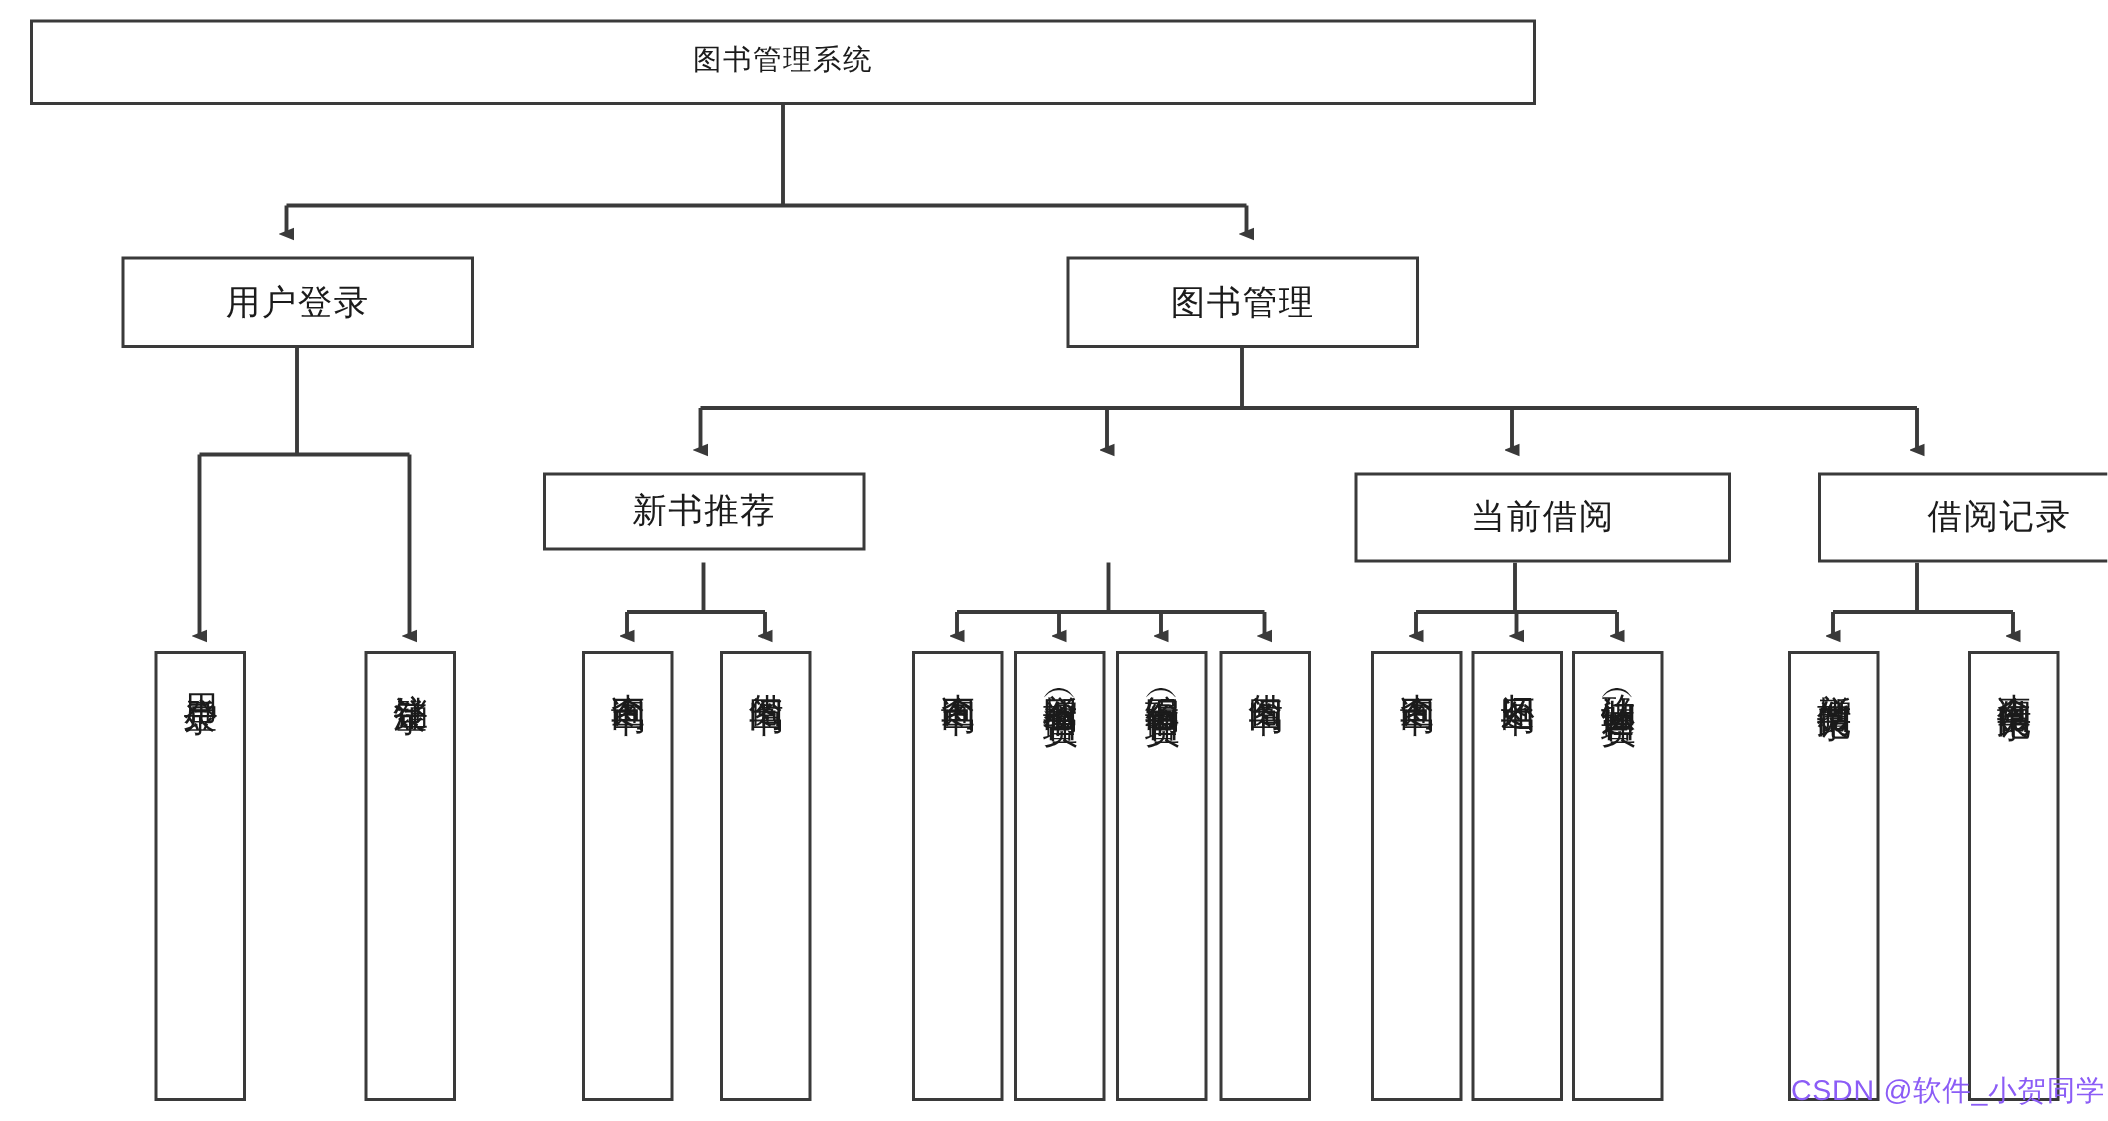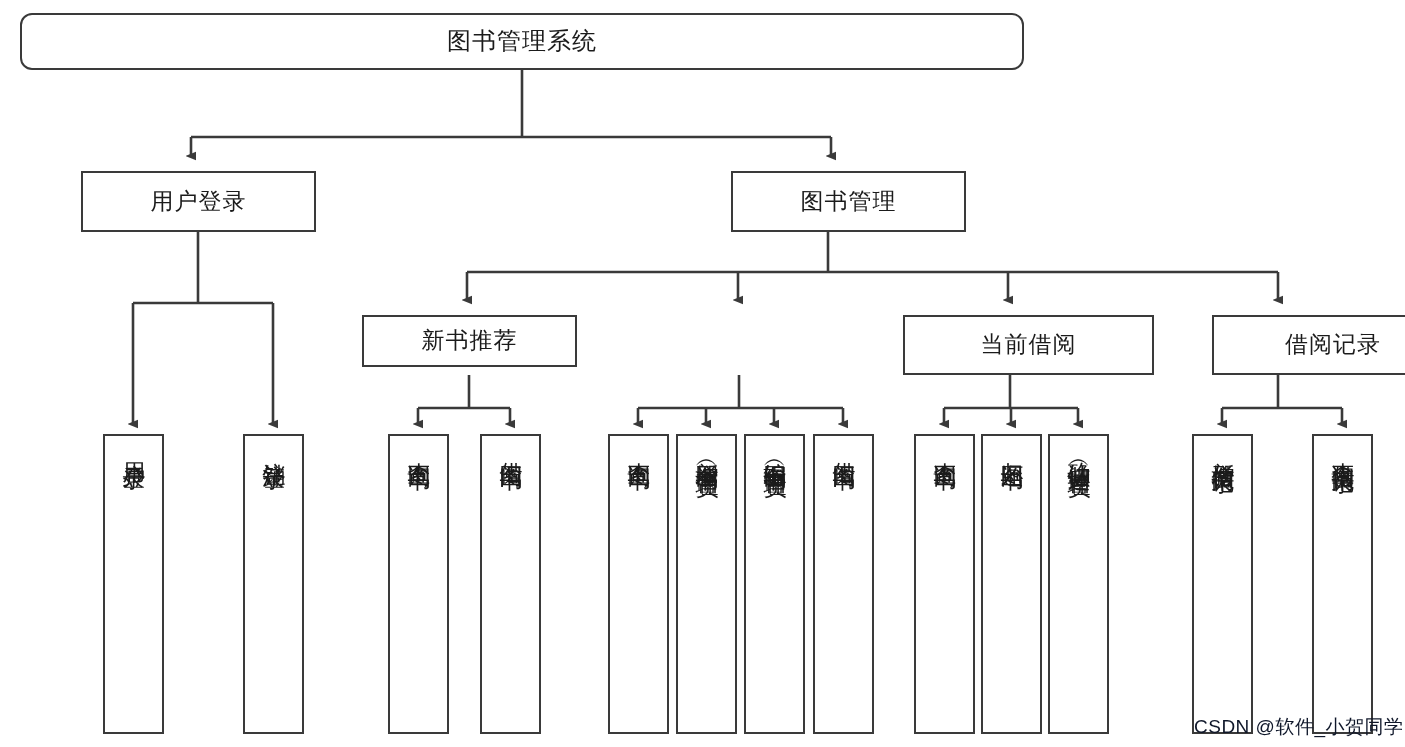--- a/index.html
+++ b/index.html
@@ -35,41 +35,40 @@
     align-items: center;
     justify-content: center;
     color: #1b1b1b;
   }
   .node.horiz {
     font-size: 23px;
     letter-spacing: 1px;
     line-height: 1.2;
   }
   .node.root {
-    font-size: 24px;
-    border-radius: 12px;
+    font-size: 19px;
   }
   .node.leaf {
     align-items: flex-start;
     justify-content: center;
     padding-top: 8px;
   }
   .vtext {
     writing-mode: vertical-rl;
     text-orientation: upright;
     font-size: 23px;
     line-height: 1.12;
     letter-spacing: 2px;
     white-space: nowrap;
     color: #1b1b1b;
   }
   .watermark {
     position: absolute;
     font-size: 19px;
-    color: #0f172a;
+    color: #8b5cf6;
     letter-spacing: 0.5px;
     white-space: nowrap;
     user-select: none;
   }
 </style>
 </head>
 <body>
 
 <div id="canvas">
 
@@ -123,21 +122,21 @@
     </g>
   </svg>
 
   <div class="node horiz root" style="left:20px; top:13px; width:1004px; height:57px;">
     <span>图书管理系统</span>
   </div>
 
   <div class="node horiz" style="left:81px; top:171px; width:235px; height:61px;">
     <span>用户登录</span>
   </div>
-  <div class="node horiz" style="left:711px; top:171px; width:235px; height:61px;margin-left:20px;">
+  <div class="node horiz" style="left:711px; top:171px; width:235px; height:61px;">
     <span>图书管理</span>
   </div>
 
   <div class="node horiz" style="left:362px; top:315px; width:215px; height:52px;">
     <span>新书推荐</span>
   </div>
   <div class="node horiz" style="left:903px; top:315px; width:251px; height:60px;">
     <span>当前借阅</span>
   </div>
   <div class="node horiz" style="left:1172px; top:315px; width:242px; height:60px;margin-left:40px;">

